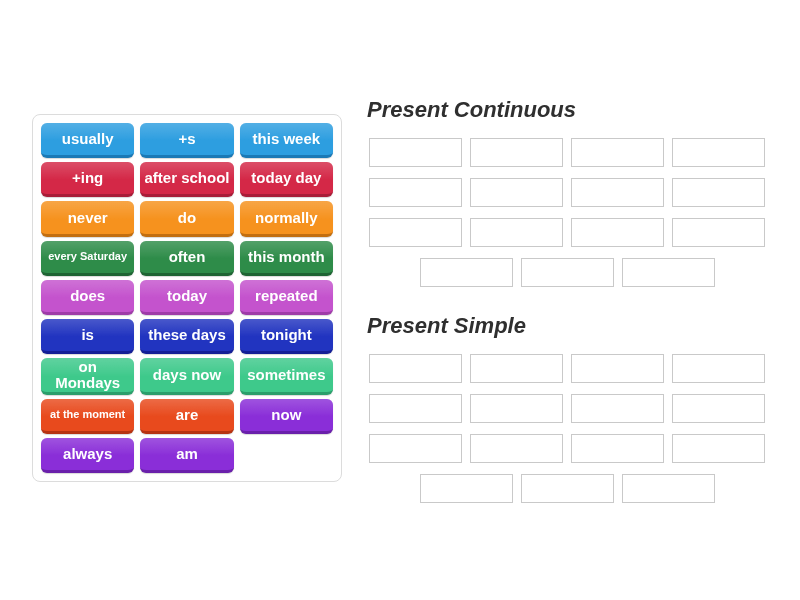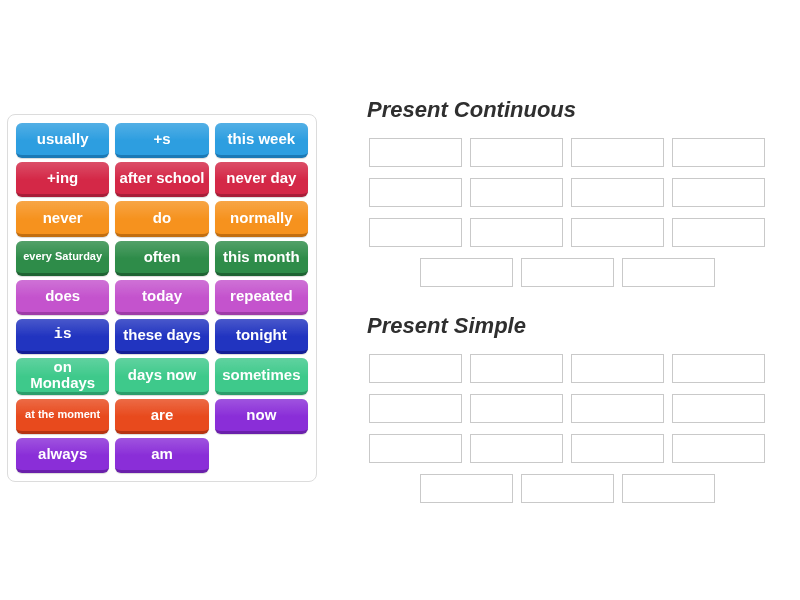--- a/index.html
+++ b/index.html
@@ -12,21 +12,21 @@
     position: relative;
     width: 800px;
     height: 600px;
     background: #ffffff;
     overflow: hidden;
   }
 
   
   .source-panel {
     position: absolute;
-    left: 7px;
+    left: 32px;
     top: 114px;
     width: 310px;
     height: 368px;
     box-sizing: border-box;
     background: #ffffff;
     border: 1px solid #dcdcdc;
     border-radius: 8px;
     padding: 8px;
     display: grid;
     grid-template-columns: repeat(3, 1fr);
@@ -90,31 +90,31 @@
 <body>
 
 <div class="stage">
 
   <div class="source-panel">
       <div class="tile" style="background-color: rgb(45, 158, 224); border-bottom-color: rgb(27, 121, 181);">usually</div>
       <div class="tile" style="background-color: rgb(45, 158, 224); border-bottom-color: rgb(27, 121, 181);">+s</div>
       <div class="tile" style="background-color: rgb(45, 158, 224); border-bottom-color: rgb(27, 121, 181);">this week</div>
       <div class="tile" style="background-color: rgb(212, 40, 71); border-bottom-color: rgb(168, 29, 56);">+ing</div>
       <div class="tile" style="background-color: rgb(212, 40, 71); border-bottom-color: rgb(168, 29, 56);">after school</div>
-      <div class="tile" style="background-color: rgb(212, 40, 71); border-bottom-color: rgb(168, 29, 56);">never day</div>
+      <div class="tile" style="background-color: rgb(212, 40, 71); border-bottom-color: rgb(168, 29, 56);">today day</div>
       <div class="tile" style="background-color: rgb(246, 146, 30); border-bottom-color: rgb(194, 110, 16);">never</div>
       <div class="tile" style="background-color: rgb(246, 146, 30); border-bottom-color: rgb(194, 110, 16);">do</div>
       <div class="tile" style="background-color: rgb(246, 146, 30); border-bottom-color: rgb(194, 110, 16);">normally</div>
       <div class="tile small" style="background-color: rgb(46, 140, 73); border-bottom-color: rgb(30, 100, 51);">every Saturday</div>
       <div class="tile" style="background-color: rgb(46, 140, 73); border-bottom-color: rgb(30, 100, 51);">often</div>
       <div class="tile" style="background-color: rgb(46, 140, 73); border-bottom-color: rgb(30, 100, 51);">this month</div>
       <div class="tile" style="background-color: rgb(196, 83, 205); border-bottom-color: rgb(158, 59, 168);">does</div>
       <div class="tile" style="background-color: rgb(196, 83, 205); border-bottom-color: rgb(158, 59, 168);">today</div>
       <div class="tile" style="background-color: rgb(196, 83, 205); border-bottom-color: rgb(158, 59, 168);">repeated</div>
-      <div class="tile" style="background-color: rgb(33, 52, 192); border-bottom-color: rgb(20, 31, 150); font-family: Liberation Mono, monospace;">is</div>
+      <div class="tile" style="background-color: rgb(33, 52, 192); border-bottom-color: rgb(20, 31, 150);">is</div>
       <div class="tile" style="background-color: rgb(33, 52, 192); border-bottom-color: rgb(20, 31, 150);">these days</div>
       <div class="tile" style="background-color: rgb(33, 52, 192); border-bottom-color: rgb(20, 31, 150);">tonight</div>
       <div class="tile" style="background-color: rgb(62, 201, 139); border-bottom-color: rgb(43, 158, 107);">on Mondays</div>
       <div class="tile" style="background-color: rgb(62, 201, 139); border-bottom-color: rgb(43, 158, 107);">days now</div>
       <div class="tile" style="background-color: rgb(62, 201, 139); border-bottom-color: rgb(43, 158, 107);">sometimes</div>
       <div class="tile small" style="background-color: rgb(232, 74, 29); border-bottom-color: rgb(182, 51, 18);">at the moment</div>
       <div class="tile" style="background-color: rgb(232, 74, 29); border-bottom-color: rgb(182, 51, 18);">are</div>
       <div class="tile" style="background-color: rgb(138, 46, 216); border-bottom-color: rgb(106, 32, 171);">now</div>
       <div class="tile" style="background-color: rgb(138, 46, 216); border-bottom-color: rgb(106, 32, 171);">always</div>
       <div class="tile" style="background-color: rgb(138, 46, 216); border-bottom-color: rgb(106, 32, 171);">am</div>

